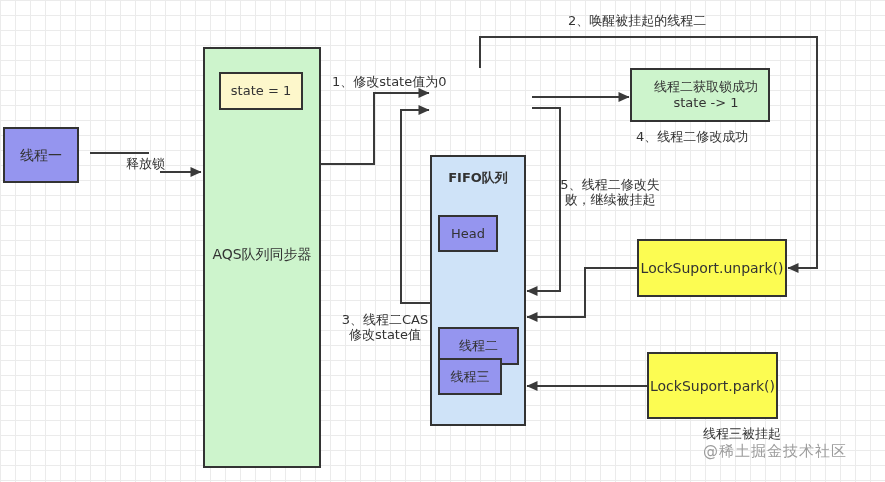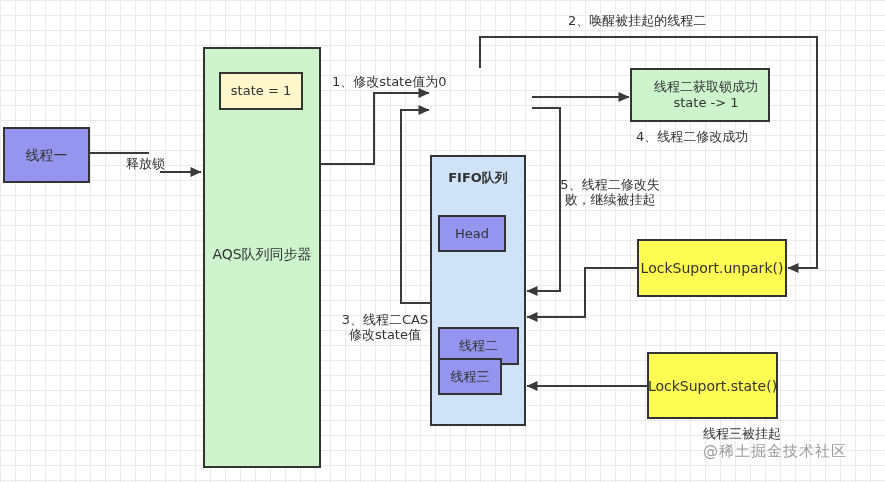--- a/index.html
+++ b/index.html
@@ -31,21 +31,21 @@
   #ah path{fill:var(--arrow);}
   .ann{position:absolute;font-size:13px;line-height:15px;white-space:nowrap;z-index:6;}
   .ann.center{text-align:center;white-space:normal;}
   .watermark{color:var(--watermark-gray);font-size:15px;letter-spacing:1px;}
 </style>
 </head>
 <body>
 
 <div class="canvas">
 
-  <div class="node purple big" style="left:3px;top:127px;width:87px;height:56px;">
+  <div class="node purple big" style="left:3px;top:127px;width:76px;height:56px;">
     <span>线程一</span>
   </div>
 
   <div class="node green tall" style="left:203px;top:47px;width:118px;height:421px;">
     <span class="aqs-label">AQS队列同步器</span>
   </div>
 
   <div class="node paleyellow" style="left:219px;top:72px;width:84px;height:38px;z-index:3;">
     <span>state = 1</span>
   </div>
@@ -55,38 +55,38 @@
     <div>
       <div>线程二获取锁成功</div>
       <div>state -&gt; 1</div>
     </div>
   </div>
 
   <div class="node blue tall" style="left:430px;top:155px;width:96px;height:271px;">
     <span class="fifo-title">FIFO队列</span>
   </div>
 
-  <div class="node purple" style="left:438px;top:215px;width:68px;height:37px;z-index:3;">
+  <div class="node purple" style="left:438px;top:215px;width:60px;height:37px;z-index:3;">
     <span>Head</span>
   </div>
 
   <div class="node purple" style="left:438px;top:285px;width:81px;height:38px;z-index:3;margin-top:42px;">
     <span>线程二</span>
   </div>
 
   <div class="node purple" style="left:438px;top:358px;width:64px;height:37px;z-index:3;justify-content:center;">
     <span>线程三</span>
   </div>
 
   <div class="node yellow" style="left:637px;top:239px;width:150px;height:58px;">
     <span>LockSuport.unpark()</span>
   </div>
 
   <div class="node yellow" style="left:647px;top:352px;width:131px;height:67px;">
-    <span>LockSuport.state()</span>
+    <span>LockSuport.park()</span>
   </div>
 
   <svg class="arrows" width="885" height="482">
     <defs>
       <marker id="ah" viewBox="0 0 12 12" refX="11" refY="6" markerWidth="12" markerHeight="12" orient="auto" markerUnits="userSpaceOnUse">
         <path d="M0.5,1 L11.5,6 L0.5,11 Z"></path>
       </marker>
     </defs>
     <line x1="90" y1="153" x2="149" y2="153"></line>
     <line x1="160" y1="172" x2="201" y2="172" marker-end="url(#ah)"></line>

